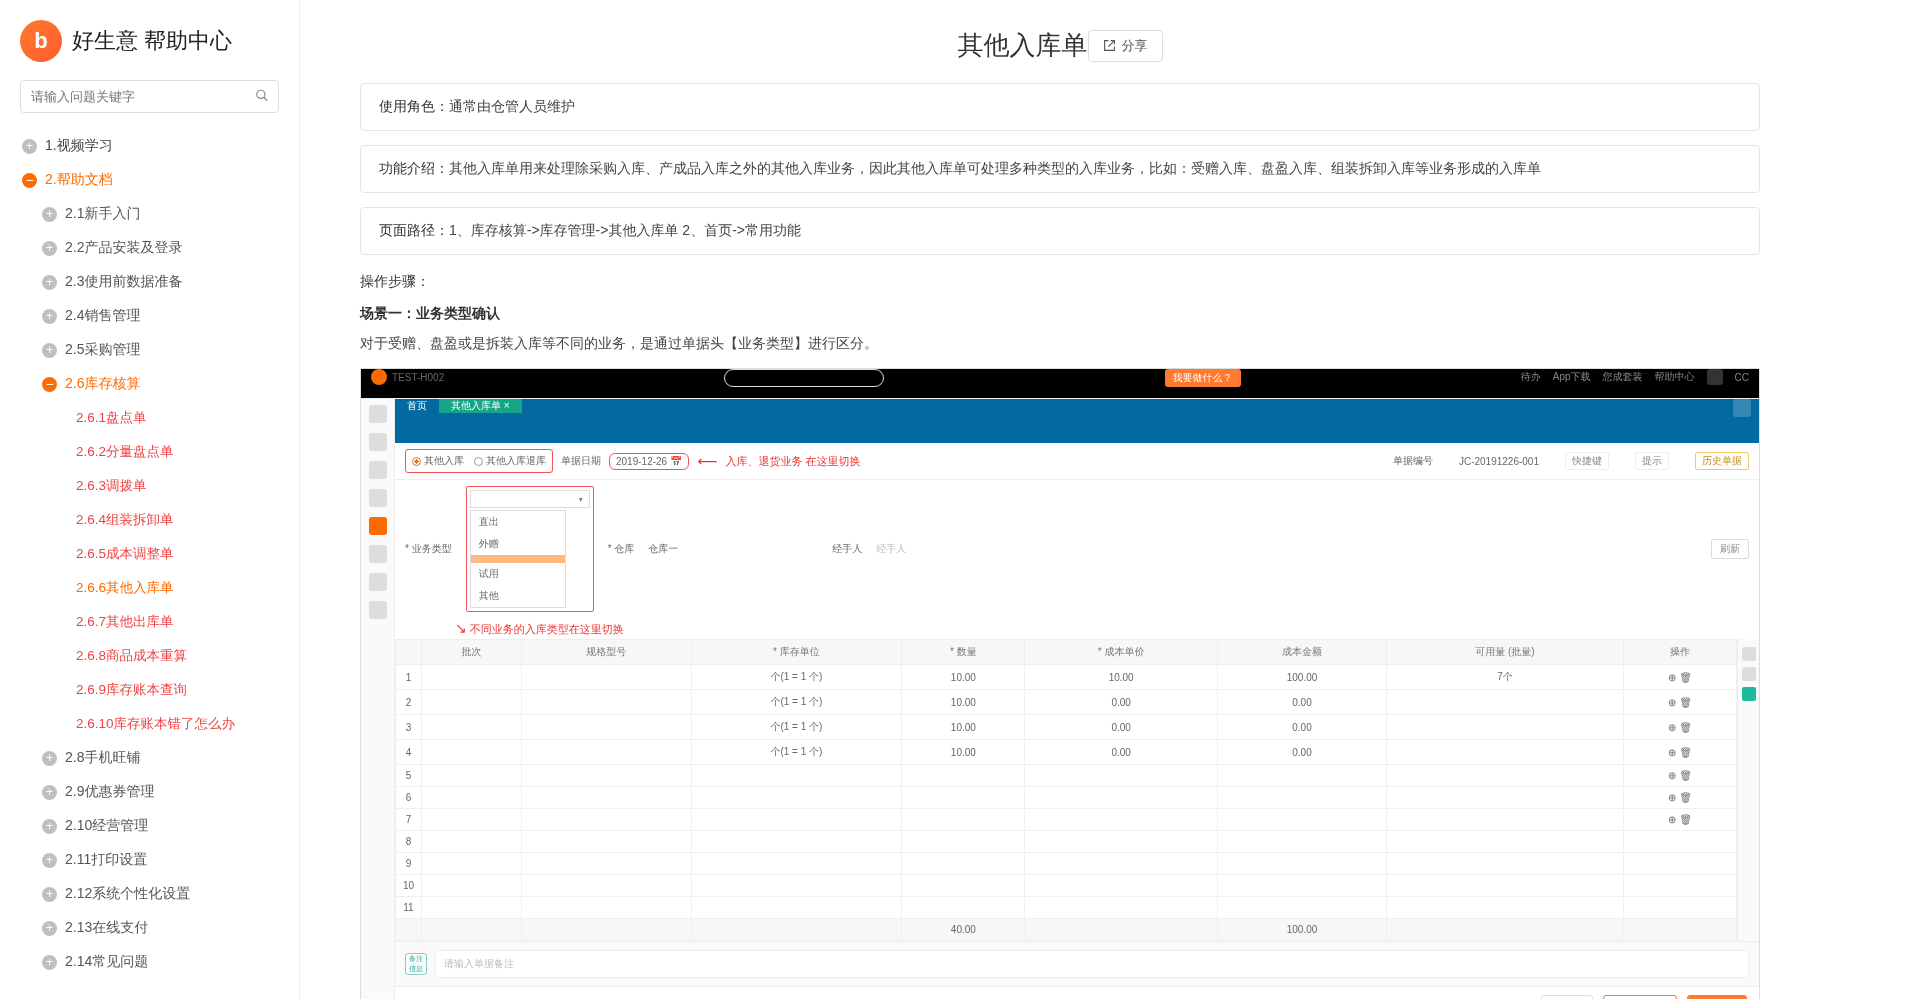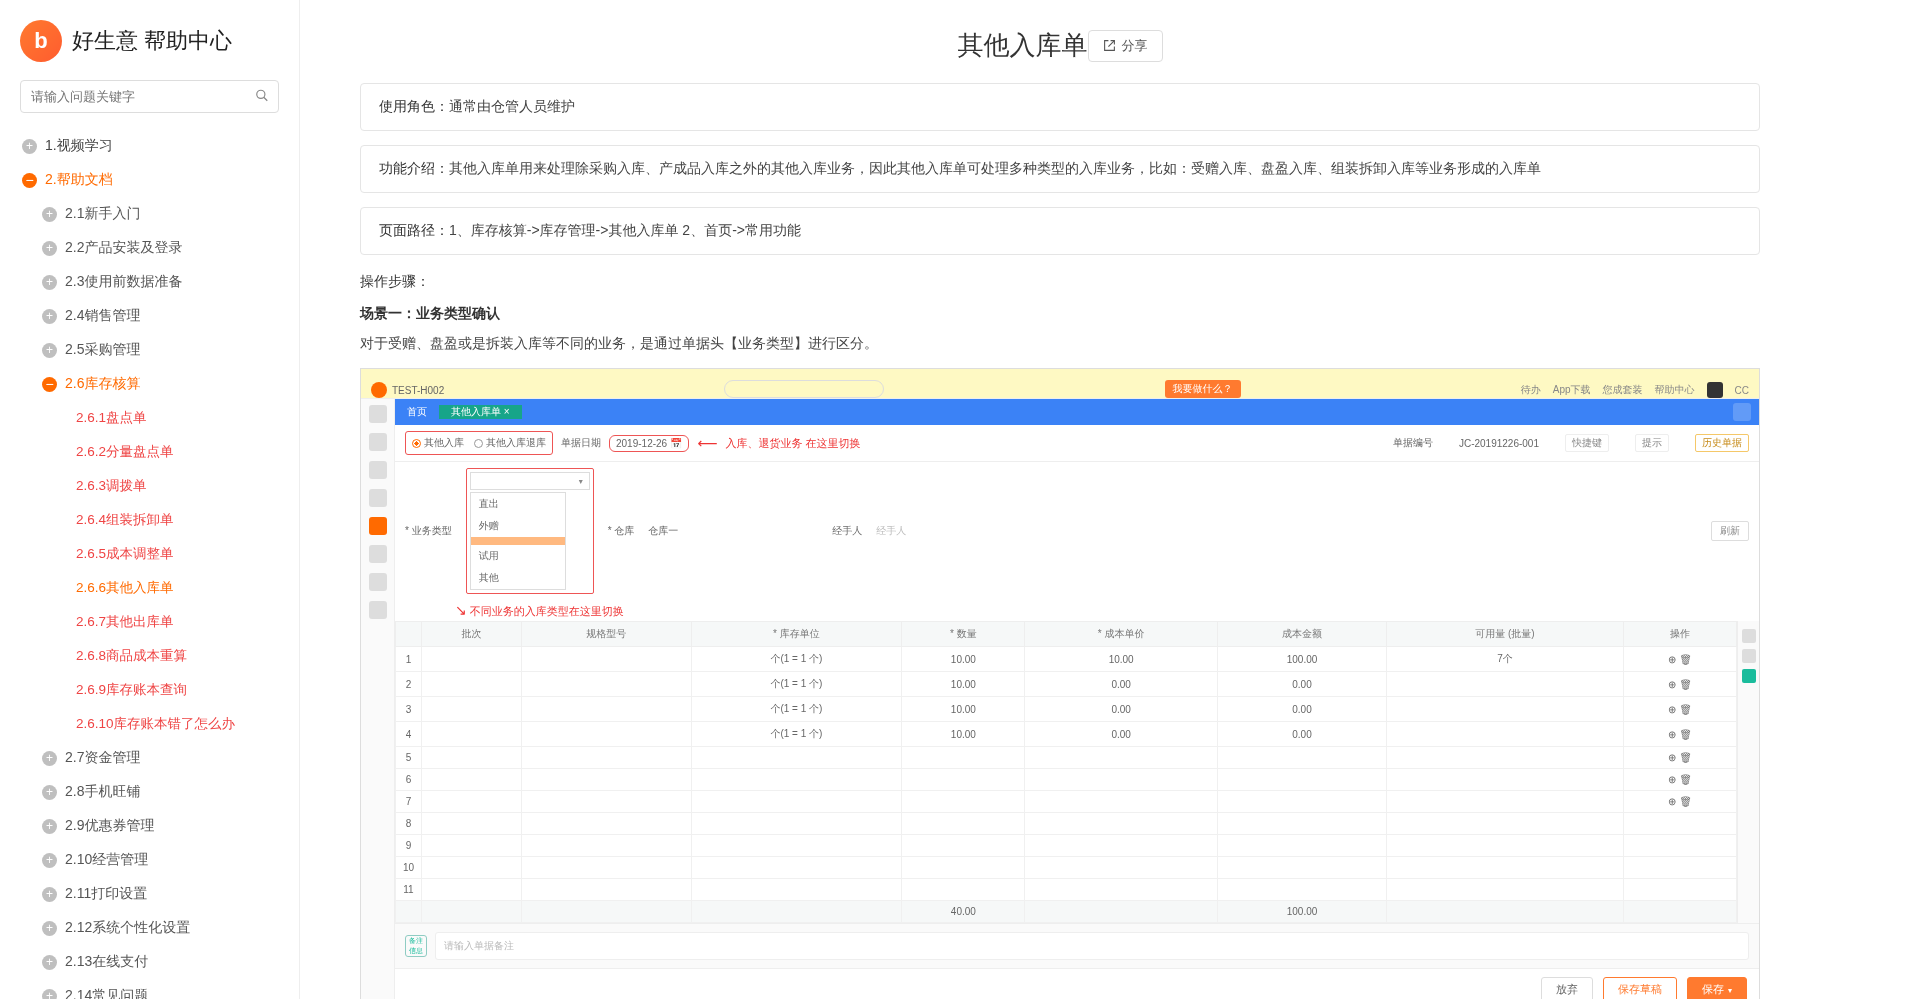--- a/index.html
+++ b/index.html
@@ -29,34 +29,34 @@
     .page-header { display:flex; justify-content:center; align-items:center; margin-bottom: 20px; }
     .page-title { font-size: 26px; font-weight: 500; color: #333; }
     .share-btn { border:1px solid #ddd; padding:6px 14px; border-radius:4px; background:#fff; font-size:13px; display:flex;align-items:center;gap:6px; cursor:pointer; color:#555; }
     .info-box { border:1px solid #e5e5e5; border-radius:4px; padding:14px 18px; margin-bottom:14px; background:#fff; font-size:14px; color:#444; }
     .info-label { font-weight: 500; color:#333; }
     .section-label { font-size:14px; margin:18px 0 10px; font-weight:500; color:#333; }
     .scene { font-size:14px; font-weight:600; margin: 14px 0 8px; color:#333; }
     .body-text { font-size:14px; color:#444; line-height:1.8; margin-bottom:8px; }
     
     .app-mock { border:1px solid #ddd; background:#f5f6f7; margin: 12px 0 22px; font-size:11px; color:#666; }
-    .am-topbar { height:30px; display:flex; align-items:flex-end; justify-content:space-between; padding:0 10px; background:#fef9c3; border-bottom:1px solid #eee;gap:44px; }
+    .am-topbar { height:30px; display:flex; align-items:flex-start; justify-content:space-between; padding:0 10px; background:#000000; border-bottom:1px solid #eee;gap:44px; }
     .am-brand { display:flex;align-items:center;gap:5px; }
     .am-brand-badge { width:16px;height:16px;border-radius:50%;background:#ff6a00;display:inline-block; }
     .am-test { font-size:10px; color:#666; }
     .am-search { width:160px;height:18px;border:1px solid #ddd;border-radius:9px; }
     .am-top-btn { background:#ff7a2f;color:#fff;padding:2px 8px;border-radius:3px;font-size:10px; }
     .am-top-links { display:flex;gap:12px;font-size:10px;color:#888; align-items:center; }
     .am-avatar { width:16px;height:16px;border-radius:3px;background:#333;display:inline-block; }
     .am-body { display:flex; }
     .am-left { width:34px; background:#fafafa; border-right:1px solid #eee; display:flex;flex-direction:column;align-items:center;padding-top:6px;gap:10px; }
     .am-left-ic { width:18px;height:18px;border-radius:3px;background:#ddd; }
     .am-left-ic.act { background:#ff6a00; }
     .am-content { flex:1; background:#fff; }
-    .am-tabs { height:26px; background:#3b82f6; display:flex; align-items:center; color:#fff; font-size:10px; }
+    .am-tabs { height:44px; background:#0369a1; display:flex; align-items:flex-start; color:#fff; font-size:10px; }
     .am-tab { padding:0 12px; display:flex;align-items:center; }
     .am-tab.act { background:#17a589; }
     .am-tabs-right { margin-left:auto; display:flex;align-items:center; padding:0 8px; }
     .am-dots { width:18px;height:18px;background:rgba(255,255,255,.2);border-radius:3px; }
     .am-row { display:flex; align-items:center; border-bottom:1px solid #eee; padding:6px 10px; gap:8px; font-size:10px; position:relative; }
     .am-radio-group { border:1px solid #e55; padding:4px 6px; border-radius:3px; display:flex;gap:10px; }
     .am-radio { display:inline-flex;align-items:center;gap:3px; }
     .am-radio-dot{width:9px;height:9px;border:1px solid #999;border-radius:50%;display:inline-block;}
     .am-radio.sel .am-radio-dot{border-color:#ff6a00;background:radial-gradient(#ff6a00 40%, transparent 45%);}
     .am-date { border:1px solid #e55; padding:2px 6px; border-radius:6px; }
@@ -167,24 +167,20 @@
           <span>2.6.8商品成本重算</span>
         </li>
       <li class="nav-item lvl3">
           <span>2.6.9库存账本查询</span>
         </li>
       <li class="nav-item lvl3">
           <span>2.6.10库存账本错了怎么办</span>
         </li>
       <li class="nav-item lvl2">
           <span class="plus-icon"></span>
-          <span>2.7资金管理</span>
-        </li>
-      <li class="nav-item lvl2">
-          <span class="plus-icon"></span>
           <span>2.8手机旺铺</span>
         </li>
       <li class="nav-item lvl2">
           <span class="plus-icon"></span>
           <span>2.9优惠券管理</span>
         </li>
       <li class="nav-item lvl2">
           <span class="plus-icon"></span>
           <span>2.10经营管理</span>
         </li>

